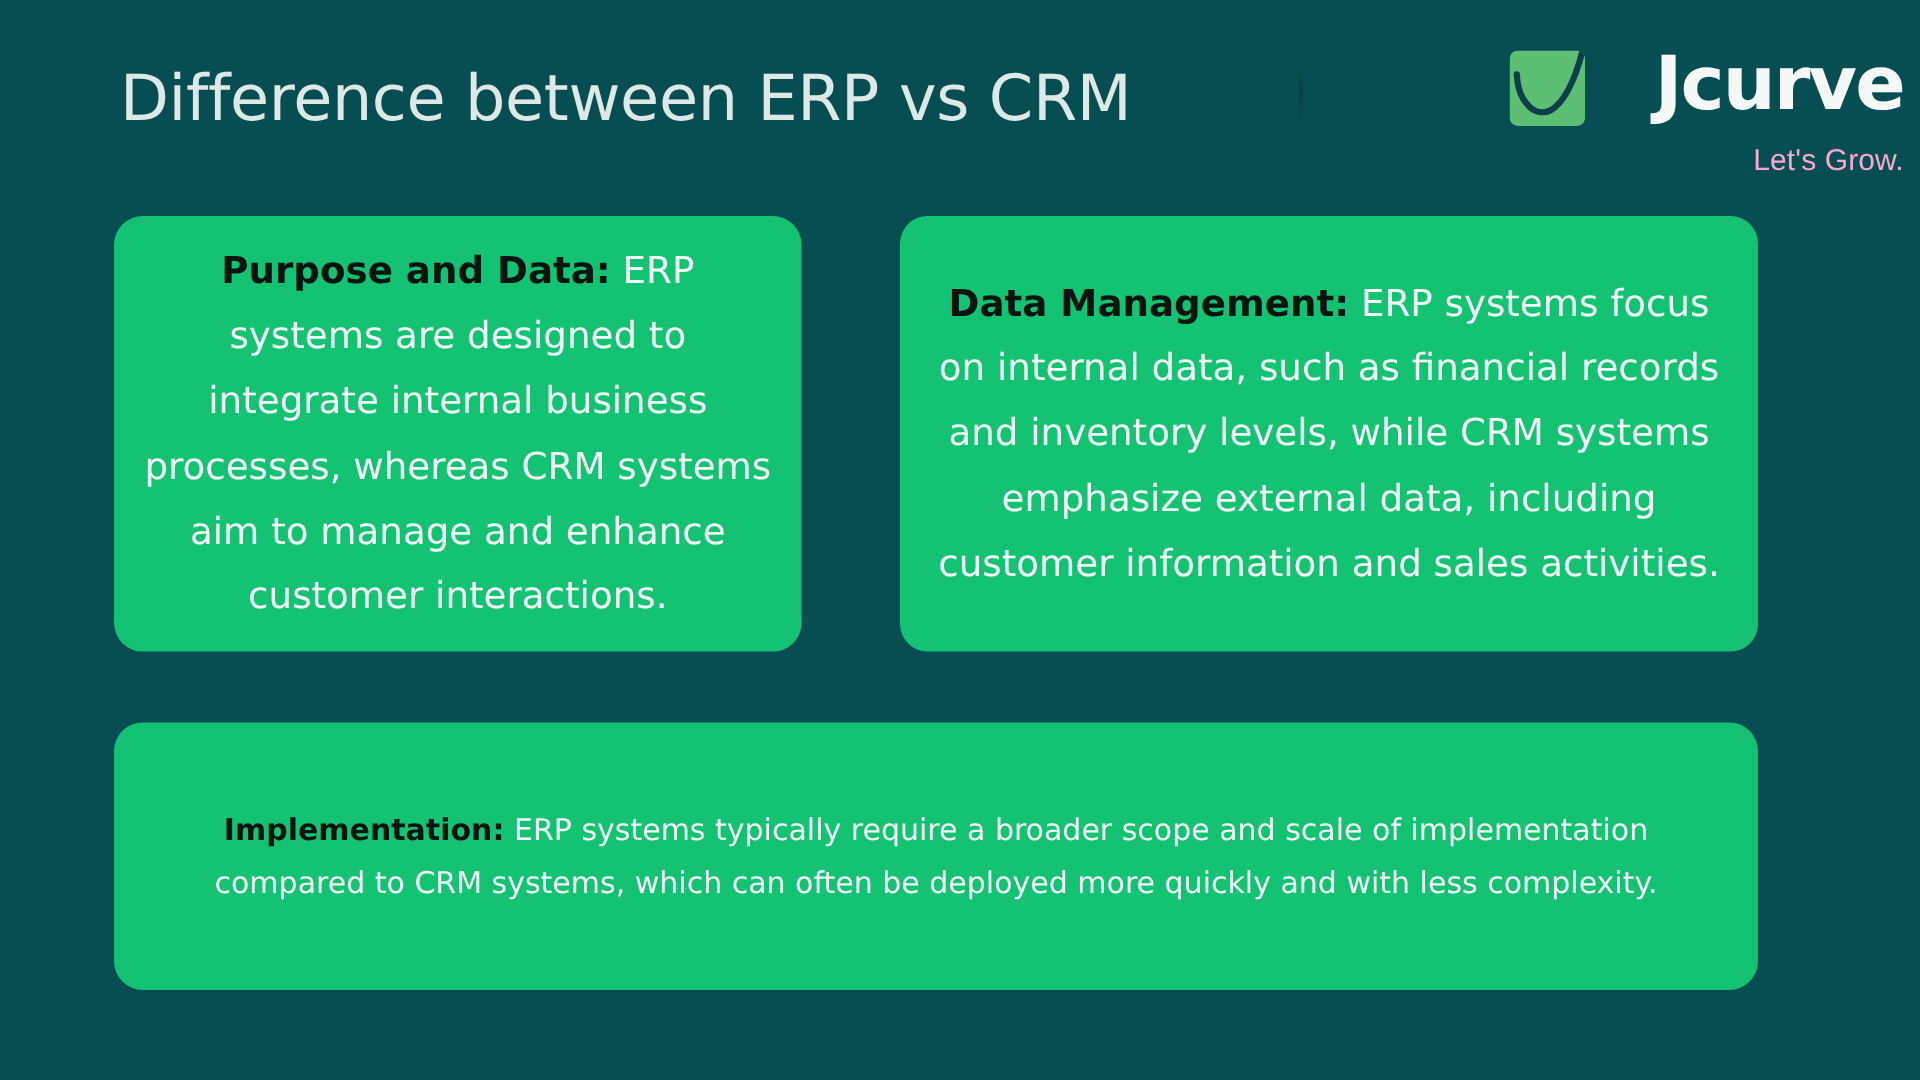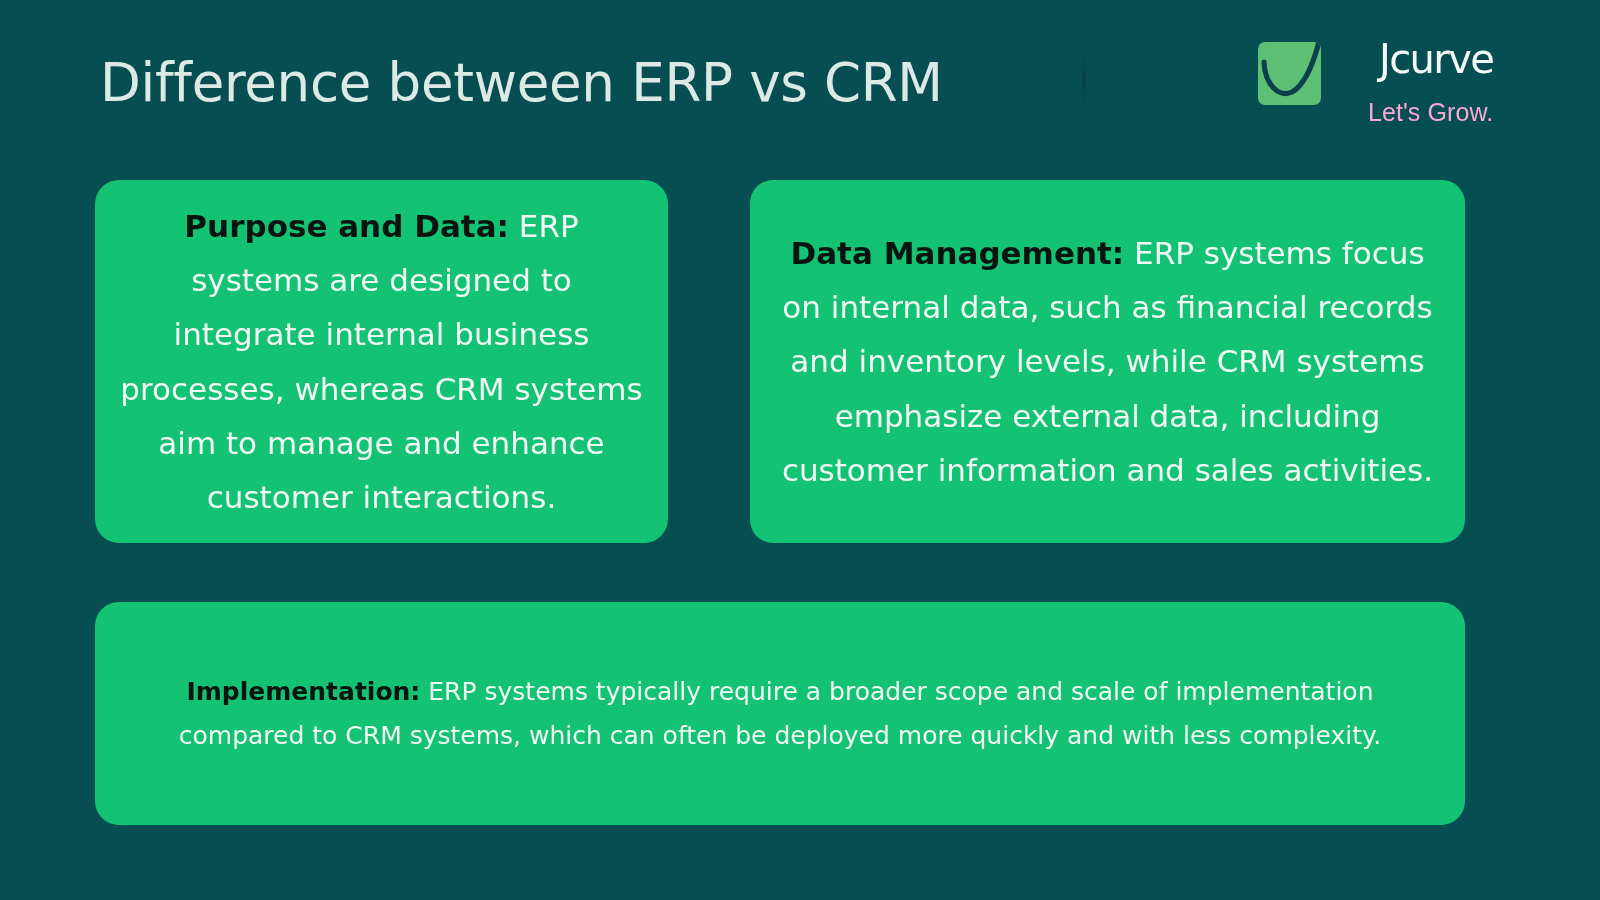--- a/index.html
+++ b/index.html
@@ -64,22 +64,22 @@
     margin-top: 2px;
   }
   .logo-textblock {
     margin-left: 14px;
     display: flex;
     flex-direction: column;
     align-items: flex-end;
   }
   .logo-wordmark {
     font-family: "DejaVu Sans", sans-serif;
-    font-size: 40px;
-    font-weight: normal;
+    font-size: 62px;
+    font-weight: bold;
     color: #F4F8F6;
     line-height: 0.98;
     letter-spacing: -1.6px;
     white-space: nowrap;
     margin-left: 44px;
   }
   .logo-tagline {
     font-family: "Liberation Sans", sans-serif;
     font-size: 25px;
     font-weight: 400;

